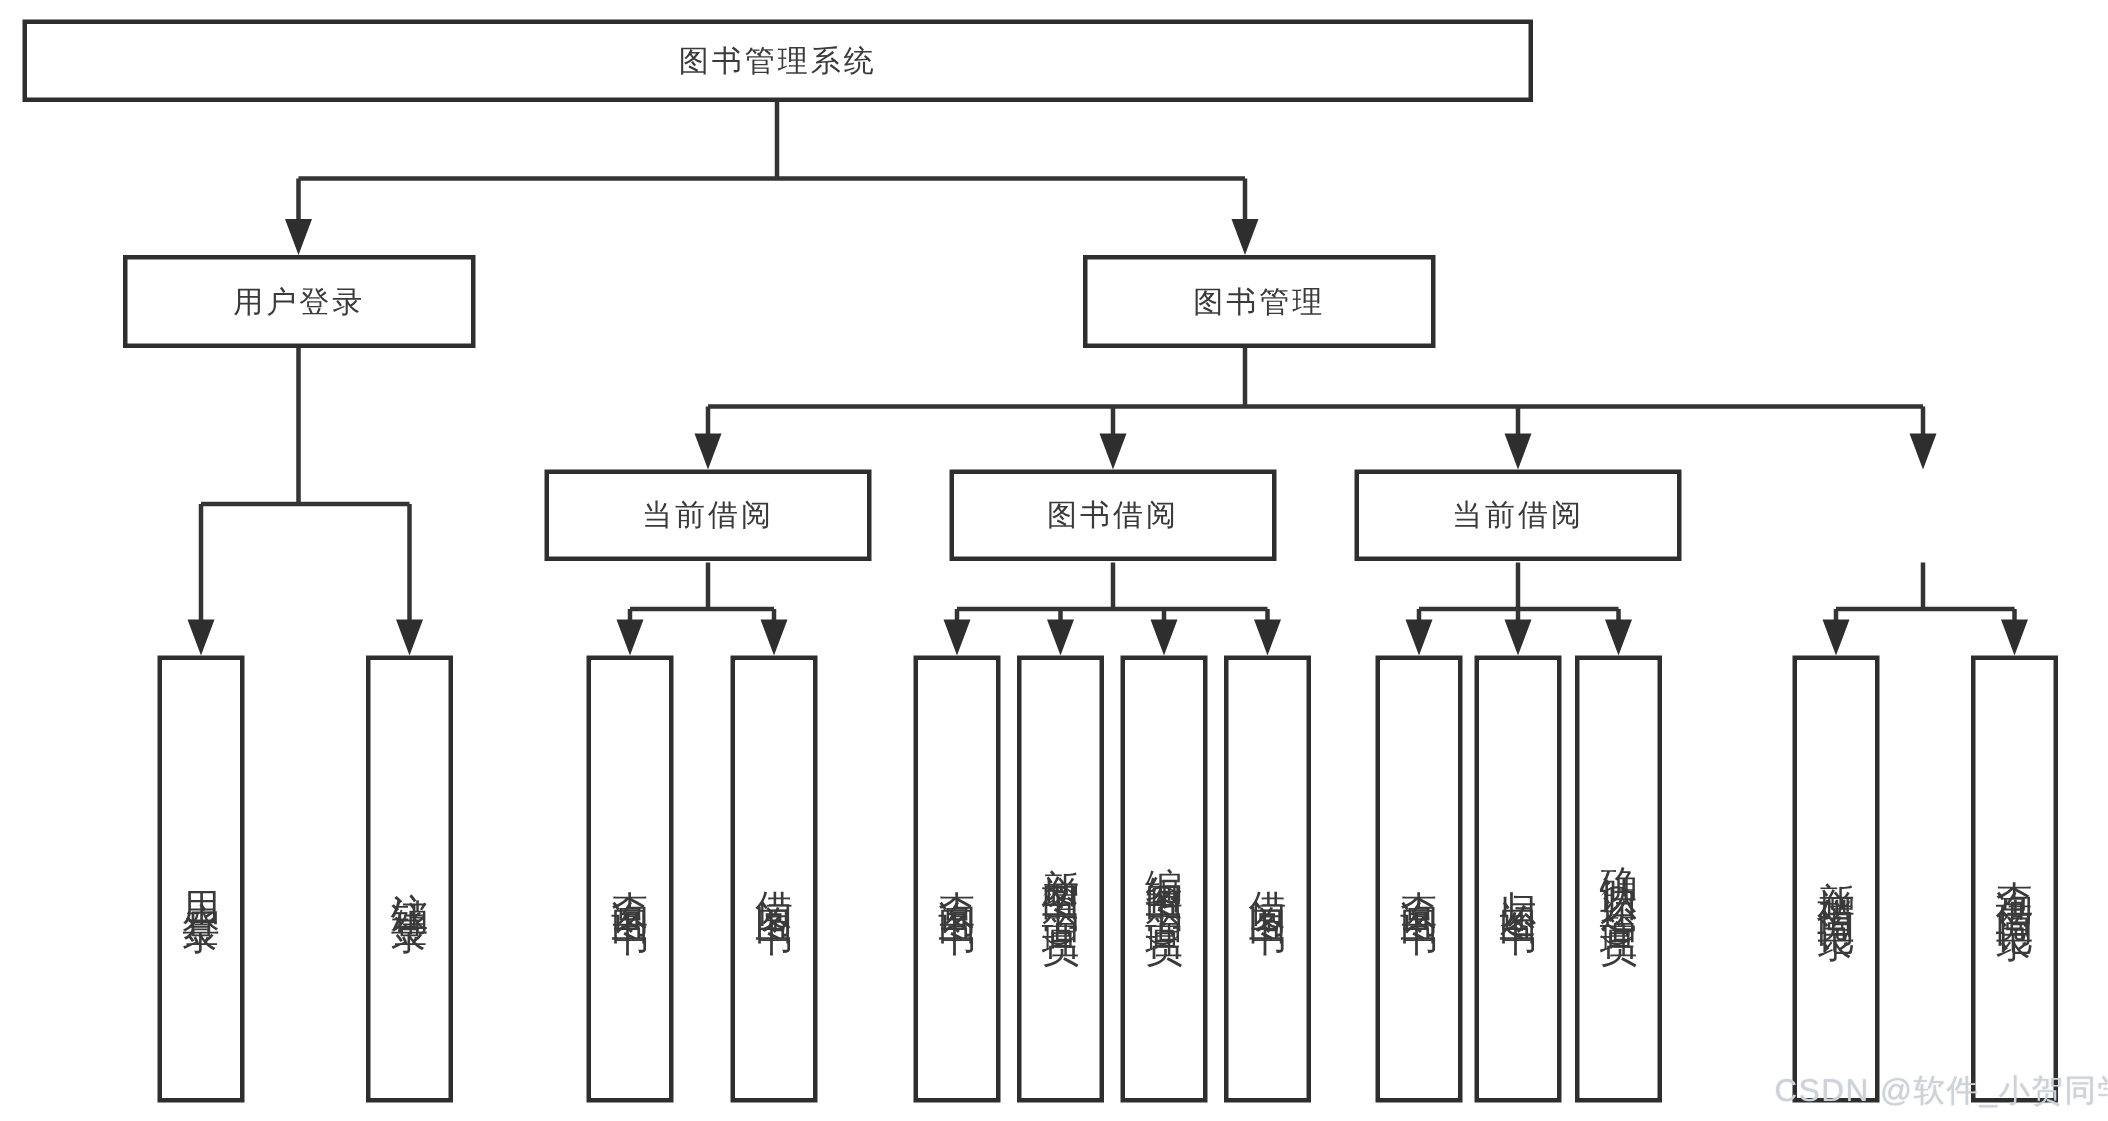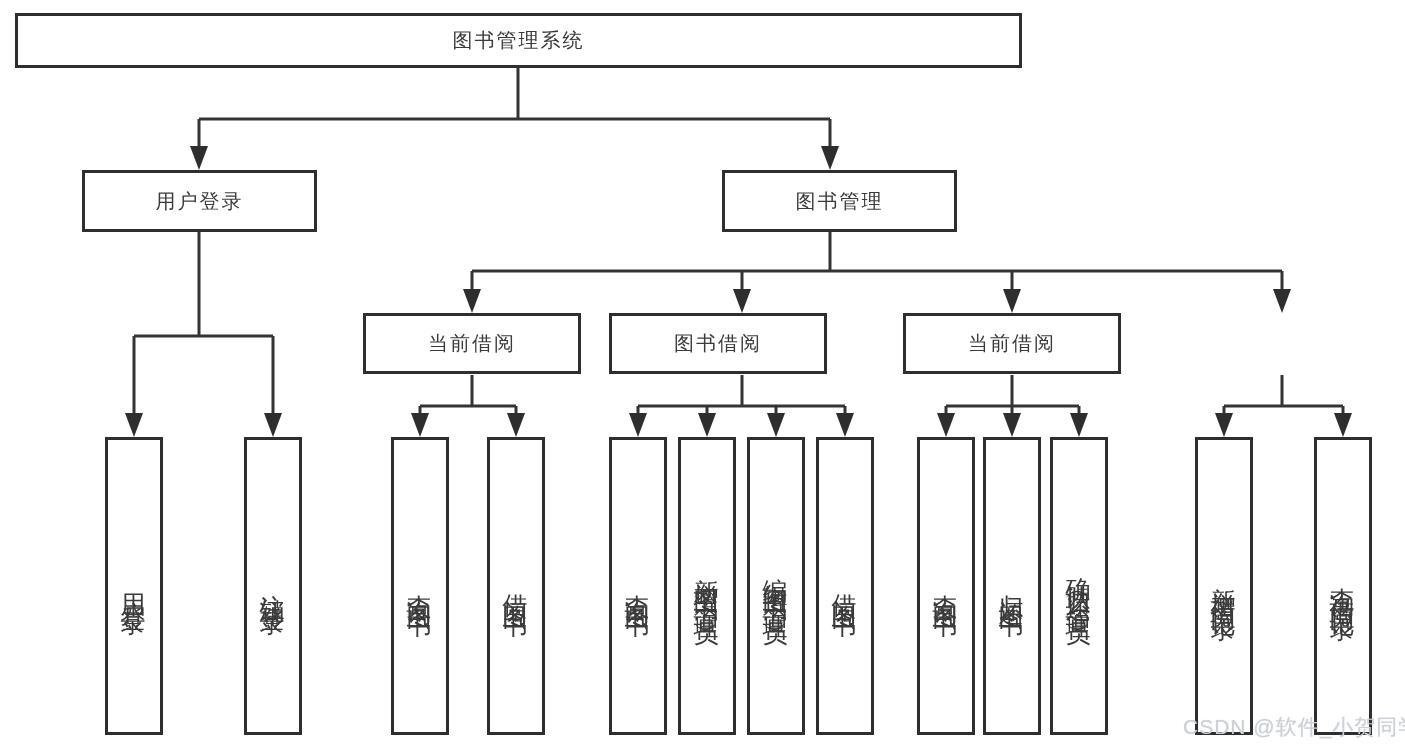--- a/index.html
+++ b/index.html
@@ -26,21 +26,21 @@
   .node.h { font-size: 20px; letter-spacing: 2px; }
 
   .node.root   { left: 15px;  top: 13px;  width: 1007px; height: 55px; }
 
   .node.lvl2   { top: 170px; width: 235px; height: 62px; }
   .n-user-login { left: 82px; }
   .n-book-mgmt  { left: 712px; margin-left: 10px; }
 
   .node.lvl3   { top: 313px; width: 218px; height: 61px; }
   .n-new-book  { left: 363px; }
-  .n-borrowing { left: 609px; }
+  .n-borrowing { left: 633px; }
   .n-current   { left: 903px; font-family: Liberation Mono, monospace; }
   .n-records   { left: 1173px; }
 
   .node.leaf {
     top: 437px; width: 58px; height: 298px;
     font-size: 25px;
   }
   .leaf .vtext {
     writing-mode: vertical-rl;
     text-orientation: mixed;

